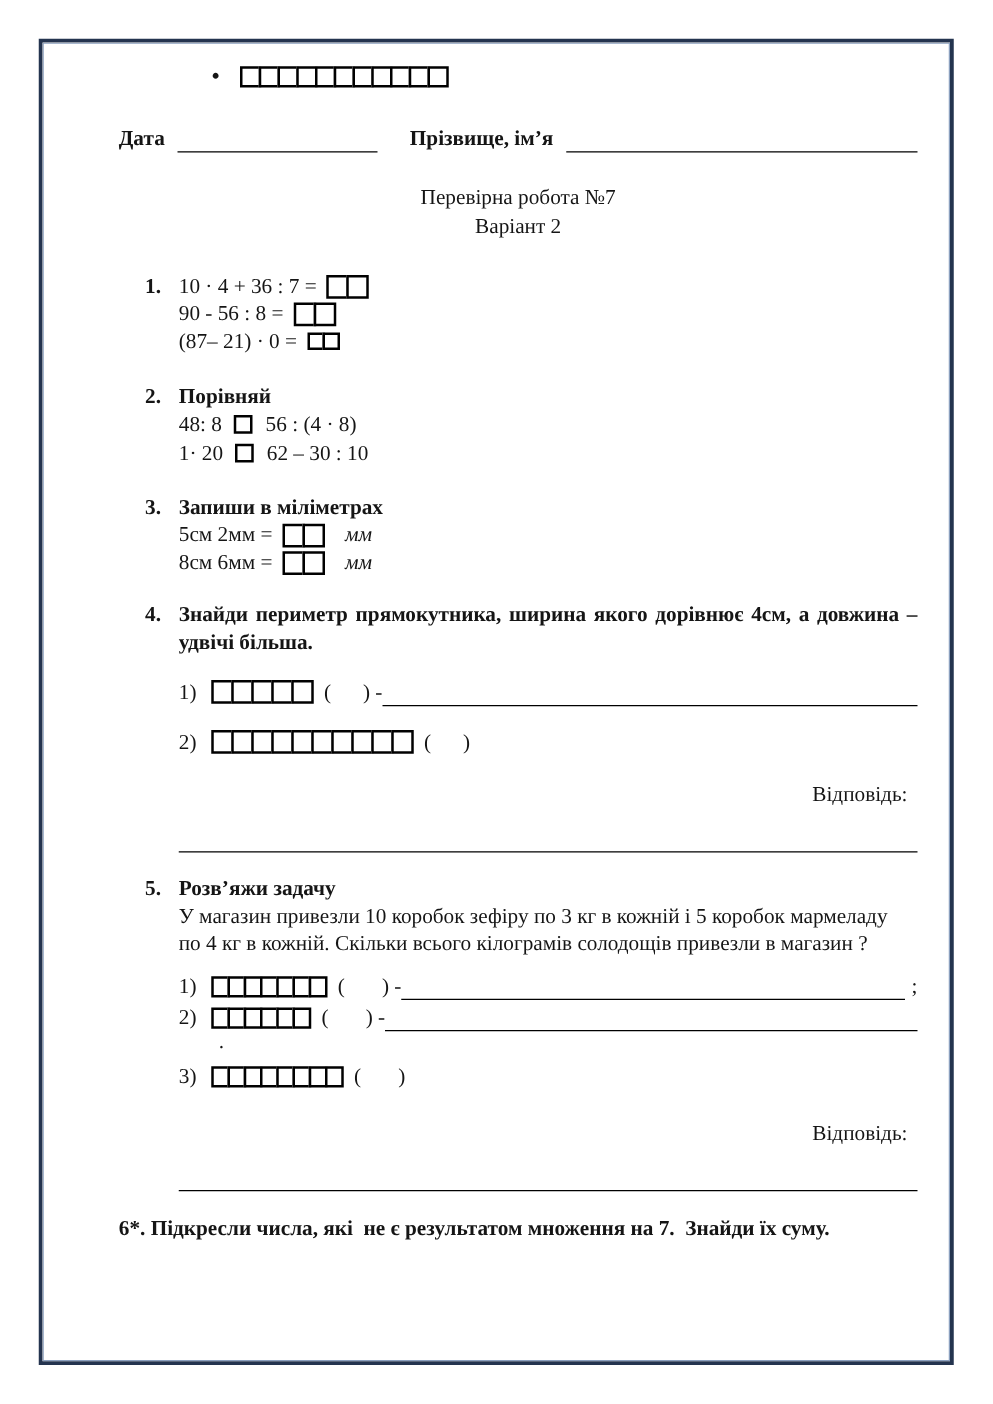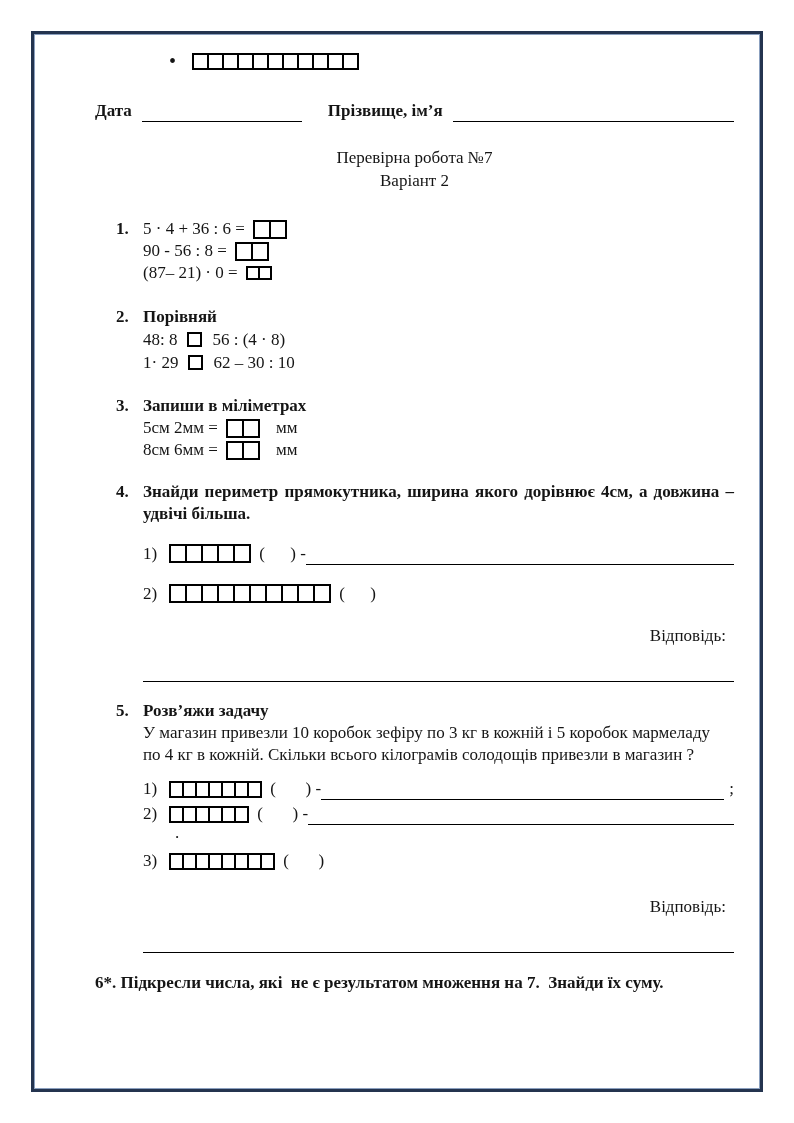--- a/index.html
+++ b/index.html
@@ -49,21 +49,21 @@
   .m-t3 { margin-bottom:20px; }
   .m-t4 { margin-bottom:18px; }
   .m-t5 { margin-bottom:14px; }
 
   .expr { display:flex; align-items:center; height:22px; }
   .expr .boxes { margin-left:8px; }
 
   .cmp-row { display:flex; align-items:center; height:23px; }
   .cmp-box { width:15px; height:15px; border:2px solid #000; box-sizing:border-box; margin:0 10px; flex:none; }
 
-  .unit { margin-left:16px; }
+  .unit { margin-left:16px;font-style:italic; }
 
   .just { text-align:justify; }
   .pre { white-space:pre; }
   .prewrap { white-space:pre-wrap; }
 
   .step { display:flex; align-items:flex-end; height:26px; margin-top:14px; }
   .step .slbl { margin-right:12px; }
   .step .boxes { margin-bottom:2px; }
   .step .paren { margin-left:8px; }
   .fill { flex:1; border-bottom:1.5px solid #000; height:24px; }
@@ -119,21 +119,21 @@
     <div>Перевірна робота №7</div>
     <div>Варіант 2</div>
   </div>
 
   <div class="tasks">
 
     <div class="task m-t1">
       <span class="tnum">1.</span>
       <div class="tbody">
         <div class="expr">
-          <span class="pre">5 · 4 + 36 : 6 =</span>
+          <span class="pre">10 · 4 + 36 : 7 =</span>
           <span class="boxes boxes-lg">
               <span class="box"></span>
               <span class="box"></span>
             </span>
         </div>
         <div class="expr">
           <span class="pre">90 - 56 : 8 =</span>
           <span class="boxes boxes-lg">
               <span class="box"></span>
               <span class="box"></span>
@@ -152,21 +152,21 @@
     <div class="task m-t2">
       <span class="tnum">2.</span>
       <div class="tbody">
         <div class="ttitle">Порівняй</div>
         <div class="cmp-row">
           <span class="pre">48: 8</span>
           <span class="cmp-box"></span>
           <span class="pre">56 : (4 · 8)</span>
         </div>
         <div class="cmp-row">
-          <span class="pre">1· 29</span>
+          <span class="pre">1· 20</span>
           <span class="cmp-box"></span>
           <span class="pre">62 – 30 : 10</span>
         </div>
       </div>
     </div>
 
     <div class="task m-t3">
       <span class="tnum">3.</span>
       <div class="tbody">
         <div class="ttitle">Запиши в міліметрах</div>

